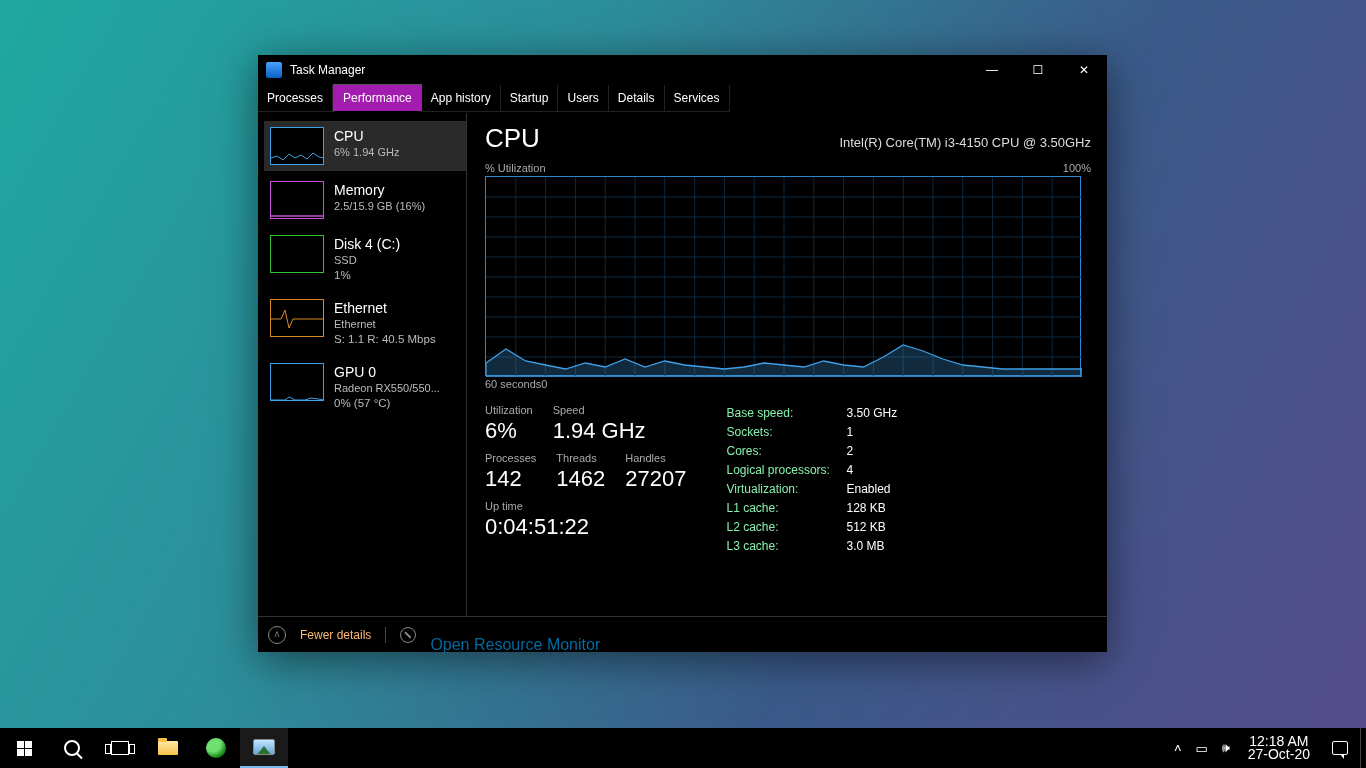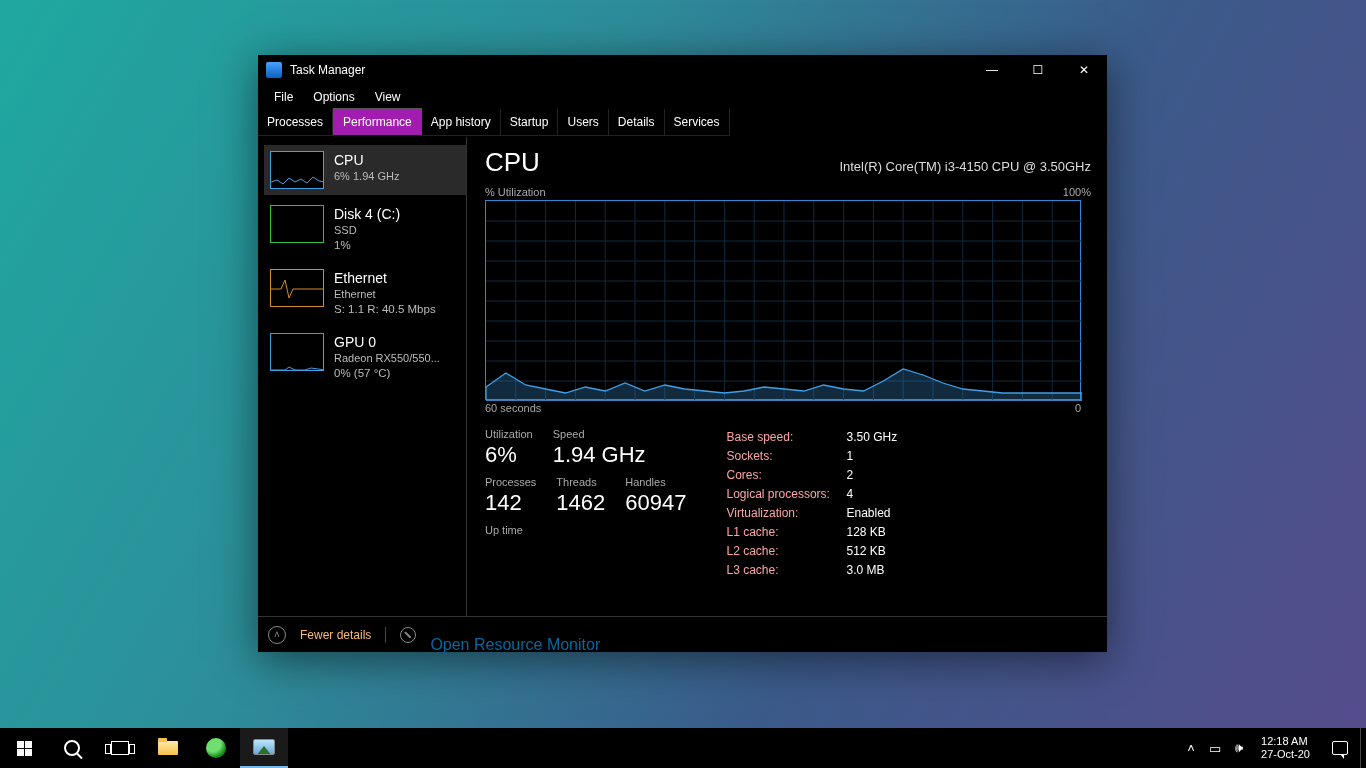--- a/index.html
+++ b/index.html
@@ -53,51 +53,51 @@
   
   .main { flex:1; padding:10px 16px 0 18px; position:relative; }
   .hdr { display:flex; justify-content:space-between; align-items:baseline; margin-bottom:8px;}
   .hdr h1 { font-size:26px; font-weight:400; }
   .hdr .sub { font-size:13px; color:#ddd; }
 
   .chart-labels { display:flex; justify-content:space-between; font-size:11px; color:#aaa; margin-bottom:2px;}
   .chart { width:596px; height:200px; border:1px solid #2e8ad0; position:relative; background:#000; }
   .chart .grid line { stroke:#0d2b40; stroke-width:1; }
   .chart .series { fill:rgba(60,150,220,.28); stroke:#3fa0e8; stroke-width:1.3; }
-  .axis-labels { display:flex; justify-content:space-between; font-size:11px; color:#aaa; width:596px; margin-top:2px;}
+  .axis-labels { display:flex; font-size:11px; color:#aaa; width:596px; margin-top:2px;}
 
   .stats { display:flex; gap:40px; margin-top:14px; }
   .statcol { display:flex; flex-direction:column; gap:8px; }
   .statblock .lbl { font-size:11px; color:#aaa; }
   .statblock .val { font-size:22px; color:#fff; font-weight:400; margin-top:2px;}
   .statrow { display:flex; gap:20px; }
 
   .kv-table { margin-left:0; }
   .kv-table div { display:flex; font-size:12px; line-height:19px; }
-  .kv-table .k { width:120px; color:#fca5a5; }
+  .kv-table .k { width:120px; color:#86efac; }
   .kv-table .v { color:#fff; }
 
   
   .footer { height:36px; border-top:1px solid #333; display:flex; align-items:center; padding:0 10px; gap:14px; }
   .footer .circ { width:18px; height:18px; border:1.5px solid #888; border-radius:50%; display:flex; align-items:center; justify-content:center; font-size:10px; color:#888;}
   .footer .txt { font-size:12px; color:#fdba74; }
   .footer .link { font-size:16px; color:#0369a1; cursor:pointer;margin-top:20px; }
   .footer .sep { width:1px; height:16px; background:#444; }
   .footer .linkicon { width:16px;height:16px;border:1.5px solid #888;border-radius:50%; display:flex;align-items:center;justify-content:center;}
   .footer .linkicon::after{content:"";width:8px;height:1.5px;background:#888;transform:rotate(45deg);}
 
   
   .taskbar {
     position:absolute; left:0; bottom:0; width:1366px; height:40px;
     background:#000; display:flex; align-items:center; color:#fff;
   }
   .tb-btn { width:48px; height:40px; display:flex; align-items:center; justify-content:center; }
   .tb-right { margin-left:auto; display:flex; align-items:center; height:40px; }
   .tb-right .ico { width:24px; display:flex;align-items:center;justify-content:center; font-size:13px;}
-  .clock { font-size:11px; text-align:left; line-height:13px; padding:0 10px;}
+  .clock { font-size:14px; text-align:center; line-height:13px; padding:0 10px;}
   .tb-app { width:48px; height:40px; display:flex; align-items:center; justify-content:center; }
   .tb-app.active { background:#1a1a1a; border-bottom:2px solid #76b9ed; }
 
   
   .winlogo { display:grid; grid-template-columns:7px 7px; grid-template-rows:7px 7px; gap:1px;}
   .winlogo span{ background:#fff;}
   .search-ico{ width:16px;height:16px;border:2px solid #fff;border-radius:50%; position:relative;}
   .search-ico::after{content:"";position:absolute;width:7px;height:2px;background:#fff;transform:rotate(45deg);bottom:-3px;right:-5px;}
   .taskview-ico{ width:18px;height:14px;border:1.5px solid #fff;position:relative;}
   .taskview-ico::before,.taskview-ico::after{content:"";position:absolute;top:2px;width:4px;height:8px;border:1.5px solid #fff;}
@@ -118,25 +118,20 @@
   <div class="titlebar">
     <div class="app-icon"></div>
     <div class="title">Task Manager</div>
     <div class="winctrls">
       <div>—</div>
       <div>☐</div>
       <div class="close">✕</div>
     </div>
   </div>
 
-  <div class="menubar">
-    <span>File</span>
-    <span>Options</span>
-    <span>View</span>
-  </div>
 
   <div class="tabs">
     <div class="tab">Processes</div>
     <div class="tab active">Performance</div>
     <div class="tab">App history</div>
     <div class="tab">Startup</div>
     <div class="tab">Users</div>
     <div class="tab">Details</div>
     <div class="tab">Services</div>
   </div>
@@ -146,20 +141,31 @@
     <div class="sidebar" id="sidebar">
         <div class="side-item selected">
           <div class="thumb" style="border-color:#3fa0e8">
             <svg width="54" height="38">
               <polyline points="0,30 6,28 12,32 18,26 24,30 30,27 36,31 42,25 48,29 54,30" fill="none" stroke="#3fa0e8" stroke-width="1"></polyline>
             </svg>
           </div>
           <div class="side-text">
             <div class="t1">CPU</div>
             <div class="t2">6%  1.94 GHz</div>
+          </div>
+        </div>
+        <div class="side-item">
+          <div class="thumb" style="border-color:#c853d6">
+            <svg width="54" height="38">
+              <line x1="0" y1="34" x2="54" y2="34" stroke="#c853d6" stroke-width="1.5"></line>
+            </svg>
+          </div>
+          <div class="side-text">
+            <div class="t1">Memory</div>
+            <div class="t2">2.5/15.9 GB (16%)</div>
           </div>
         </div>
         <div class="side-item">
           <div class="thumb" style="border-color:#35c135">
             <svg width="54" height="38">
               <line x1="0" y1="37" x2="54" y2="37" stroke="#35c135" stroke-width="1"></line>
             </svg>
           </div>
           <div class="side-text">
             <div class="t1">Disk 4 (C:)</div>
@@ -261,25 +267,26 @@
             <div class="statblock">
               <div class="lbl">Processes</div>
               <div class="val">142</div>
             </div>
             <div class="statblock">
               <div class="lbl">Threads</div>
               <div class="val">1462</div>
             </div>
             <div class="statblock">
               <div class="lbl">Handles</div>
-              <div class="val">60947</div>
+              <div class="val">27207</div>
             </div>
           </div>
           <div class="statblock">
             <div class="lbl">Up time</div>
+            <div class="val">0:04:51:22</div>
           </div>
         </div>
 
         <div class="kv-table" id="kv">
             <div>
               <span class="k">Base speed:</span>
               <span class="v">3.50 GHz</span>
             </div>
             <div>
               <span class="k">Sockets:</span>

